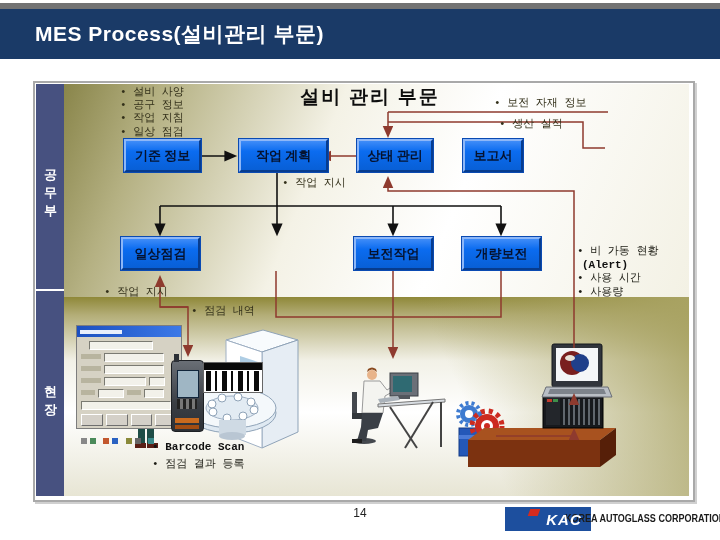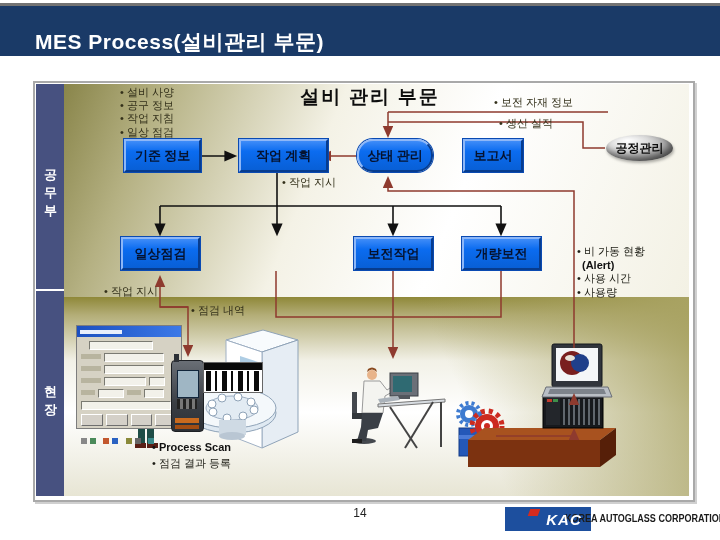--- a/index.html
+++ b/index.html
@@ -1,21 +1,21 @@
 <!DOCTYPE html>
 <html><head>
 <meta charset="utf-8">
 <style>
   html,body{margin:0;padding:0;background:#fff;}
   #slide{position:relative;width:720px;height:540px;overflow:hidden;background:#fff;
          font-family:"Liberation Sans",sans-serif;}
   .abs{position:absolute;}
   
   #titlebar{left:0;top:3px;width:720px;height:50px;background:#1a3a67;
-            border-top:3px solid #737373;display:flex;align-items:flex-end;}
+            border-top:6px solid #737373;display:flex;align-items:center;}
   #titlebar .t{color:#fff;font-size:21px;font-weight:bold;padding-left:35px;letter-spacing:0.5px;}
   
   #frame{left:33px;top:81px;width:658px;height:417px;border:2px solid #a9a9a9;background:#fff;
          box-shadow:2px 2px 0 rgba(120,120,120,.35);}
   
   .sidepanel{left:36px;width:28px;background:#475180;display:flex;align-items:center;justify-content:center;}
   .sidepanel span{writing-mode:vertical-rl;text-orientation:upright;color:#fff;font-size:13px;
                   letter-spacing:5px;font-weight:bold;font-family:"Liberation Serif",serif;}
   
   #sect-top{left:64px;top:84px;width:625px;height:213px;
@@ -29,21 +29,21 @@
         border-right:2px solid #073c8e;border-bottom:2px solid #073c8e;
         box-shadow:0 0 0 1px #0a4ab2;box-sizing:border-box;
         display:flex;align-items:center;justify-content:center;
         font-family:"Liberation Serif",serif;font-weight:bold;font-size:13px;color:#05122e;z-index:10;}
   
   .ell{border-radius:50%;display:flex;align-items:center;justify-content:center;z-index:10;
        background:radial-gradient(ellipse at 32% 22%,#ffffff 0%,#dcdcdc 32%,#9a9a9a 68%,#585858 100%);
        box-shadow:inset -3px -4px 7px rgba(0,0,0,.45),1px 2px 3px rgba(0,0,0,.3);
        font-weight:bold;color:#0b0b0b;}
   
-  .note{font-family:Liberation Sans, sans-serif;font-size:11px;color:#33301a;white-space:nowrap;z-index:12;}
+  .note{font-family:Liberation Mono, monospace;font-size:11px;color:#33301a;white-space:nowrap;z-index:12;}
   .note.dark{color:#1c1c14;}
   .note.b{font-weight:bold;color:#111;}
   
   #dg-title{left:268px;top:84px;width:204px;text-align:center;z-index:12;
             font-family:"Liberation Serif",serif;font-weight:bold;font-size:19px;color:#0d0d0d;letter-spacing:2px;}
   
   #dlg{left:76px;top:325px;width:104px;height:102px;background:#d6d2c4;border:1px solid #7d7d7d;z-index:9;}
   #dlg .bar{height:11px;background:linear-gradient(90deg,#1c50c0,#3c79e8);display:flex;align-items:center;}
   #dlg .bar i{display:block;width:42px;height:4px;background:#e8eefc;margin-left:3px;}
   .fld{background:#f2f1ea;border-top:1px solid #7a7a72;border-left:1px solid #7a7a72;
@@ -233,43 +233,42 @@
       <path d="M276,271 V317 H501 V271"></path>
       <path d="M393,271 V356" marker-end="url(#am)"></path>
       <path d="M496,436 H574"></path>
       <path d="M574,436 V431" marker-end="url(#am)"></path>
       <path d="M574,401 V396" marker-end="url(#am)"></path>
     </g>
   </svg>
 
   <div class="abs pbox" style="left:124px;top:139px;width:77px;">기준 정보</div>
   <div class="abs pbox" style="left:239px;top:139px;width:89px;">작업 계획</div>
-  <div class="abs pbox" style="left:357px;top:139px;width:76px;border-radius:16px;">상태 관리</div>
+  <div class="abs pbox" style="left:357px;top:139px;width:76px;">상태 관리</div>
   <div class="abs pbox" style="left:463px;top:139px;width:60px;">보고서</div>
 
   <div class="abs pbox" style="left:121px;top:237px;width:79px;">일상점검</div>
   <div class="abs pbox" style="left:354px;top:237px;width:79px;font-family:Liberation Mono, monospace;">보전작업</div>
   <div class="abs pbox" style="left:462px;top:237px;width:79px;">개량보전</div>
 
-  <div class="abs ell" style="left:606px;top:135px;width:67px;height:26px;font-size:12px;font-family:'Liberation Serif',serif;">공정관리</div>
 
   <div class="abs note" style="left:494px;top:95px;">• 보전 자재 정보</div>
   <div class="abs note" style="left:499px;top:116px;">• 생산 실적</div>
   <div class="abs note" style="left:282px;top:175px;">• 작업 지시</div>
   <div class="abs note" style="left:104px;top:284px;">• 작업 지시</div>
   <div class="abs note" style="left:191px;top:303px;">• 점검 내역</div>
 
   <div class="abs" style="left:577px;top:245px;line-height:13.5px;z-index:12;">
     <div class="note dark">• 비 가동 현황</div>
     <div class="note b" style="padding-left:5px;">(Alert)</div>
     <div class="note dark">• 사용 시간</div>
     <div class="note dark">• 사용량</div>
   </div>
 
-  <div class="abs note b" style="left:152px;top:441px;">• Process Scan</div>
+  <div class="abs note b" style="left:152px;top:441px;">• Barcode Scan</div>
   <div class="abs note dark" style="left:152px;top:456px;">• 점검 결과 등록</div>
 
   <div class="abs" id="dlg">
     <div class="bar">
         <i></i>
       </div>
     <div style="padding:3px 4px;">
       <div class="fld" style="width:62px;margin:1px 0 3px 8px;"></div>
       <div style="display:flex;gap:3px;margin-bottom:3px;">
           <div class="lbl" style="width:20px;margin-top:1px;"></div>

